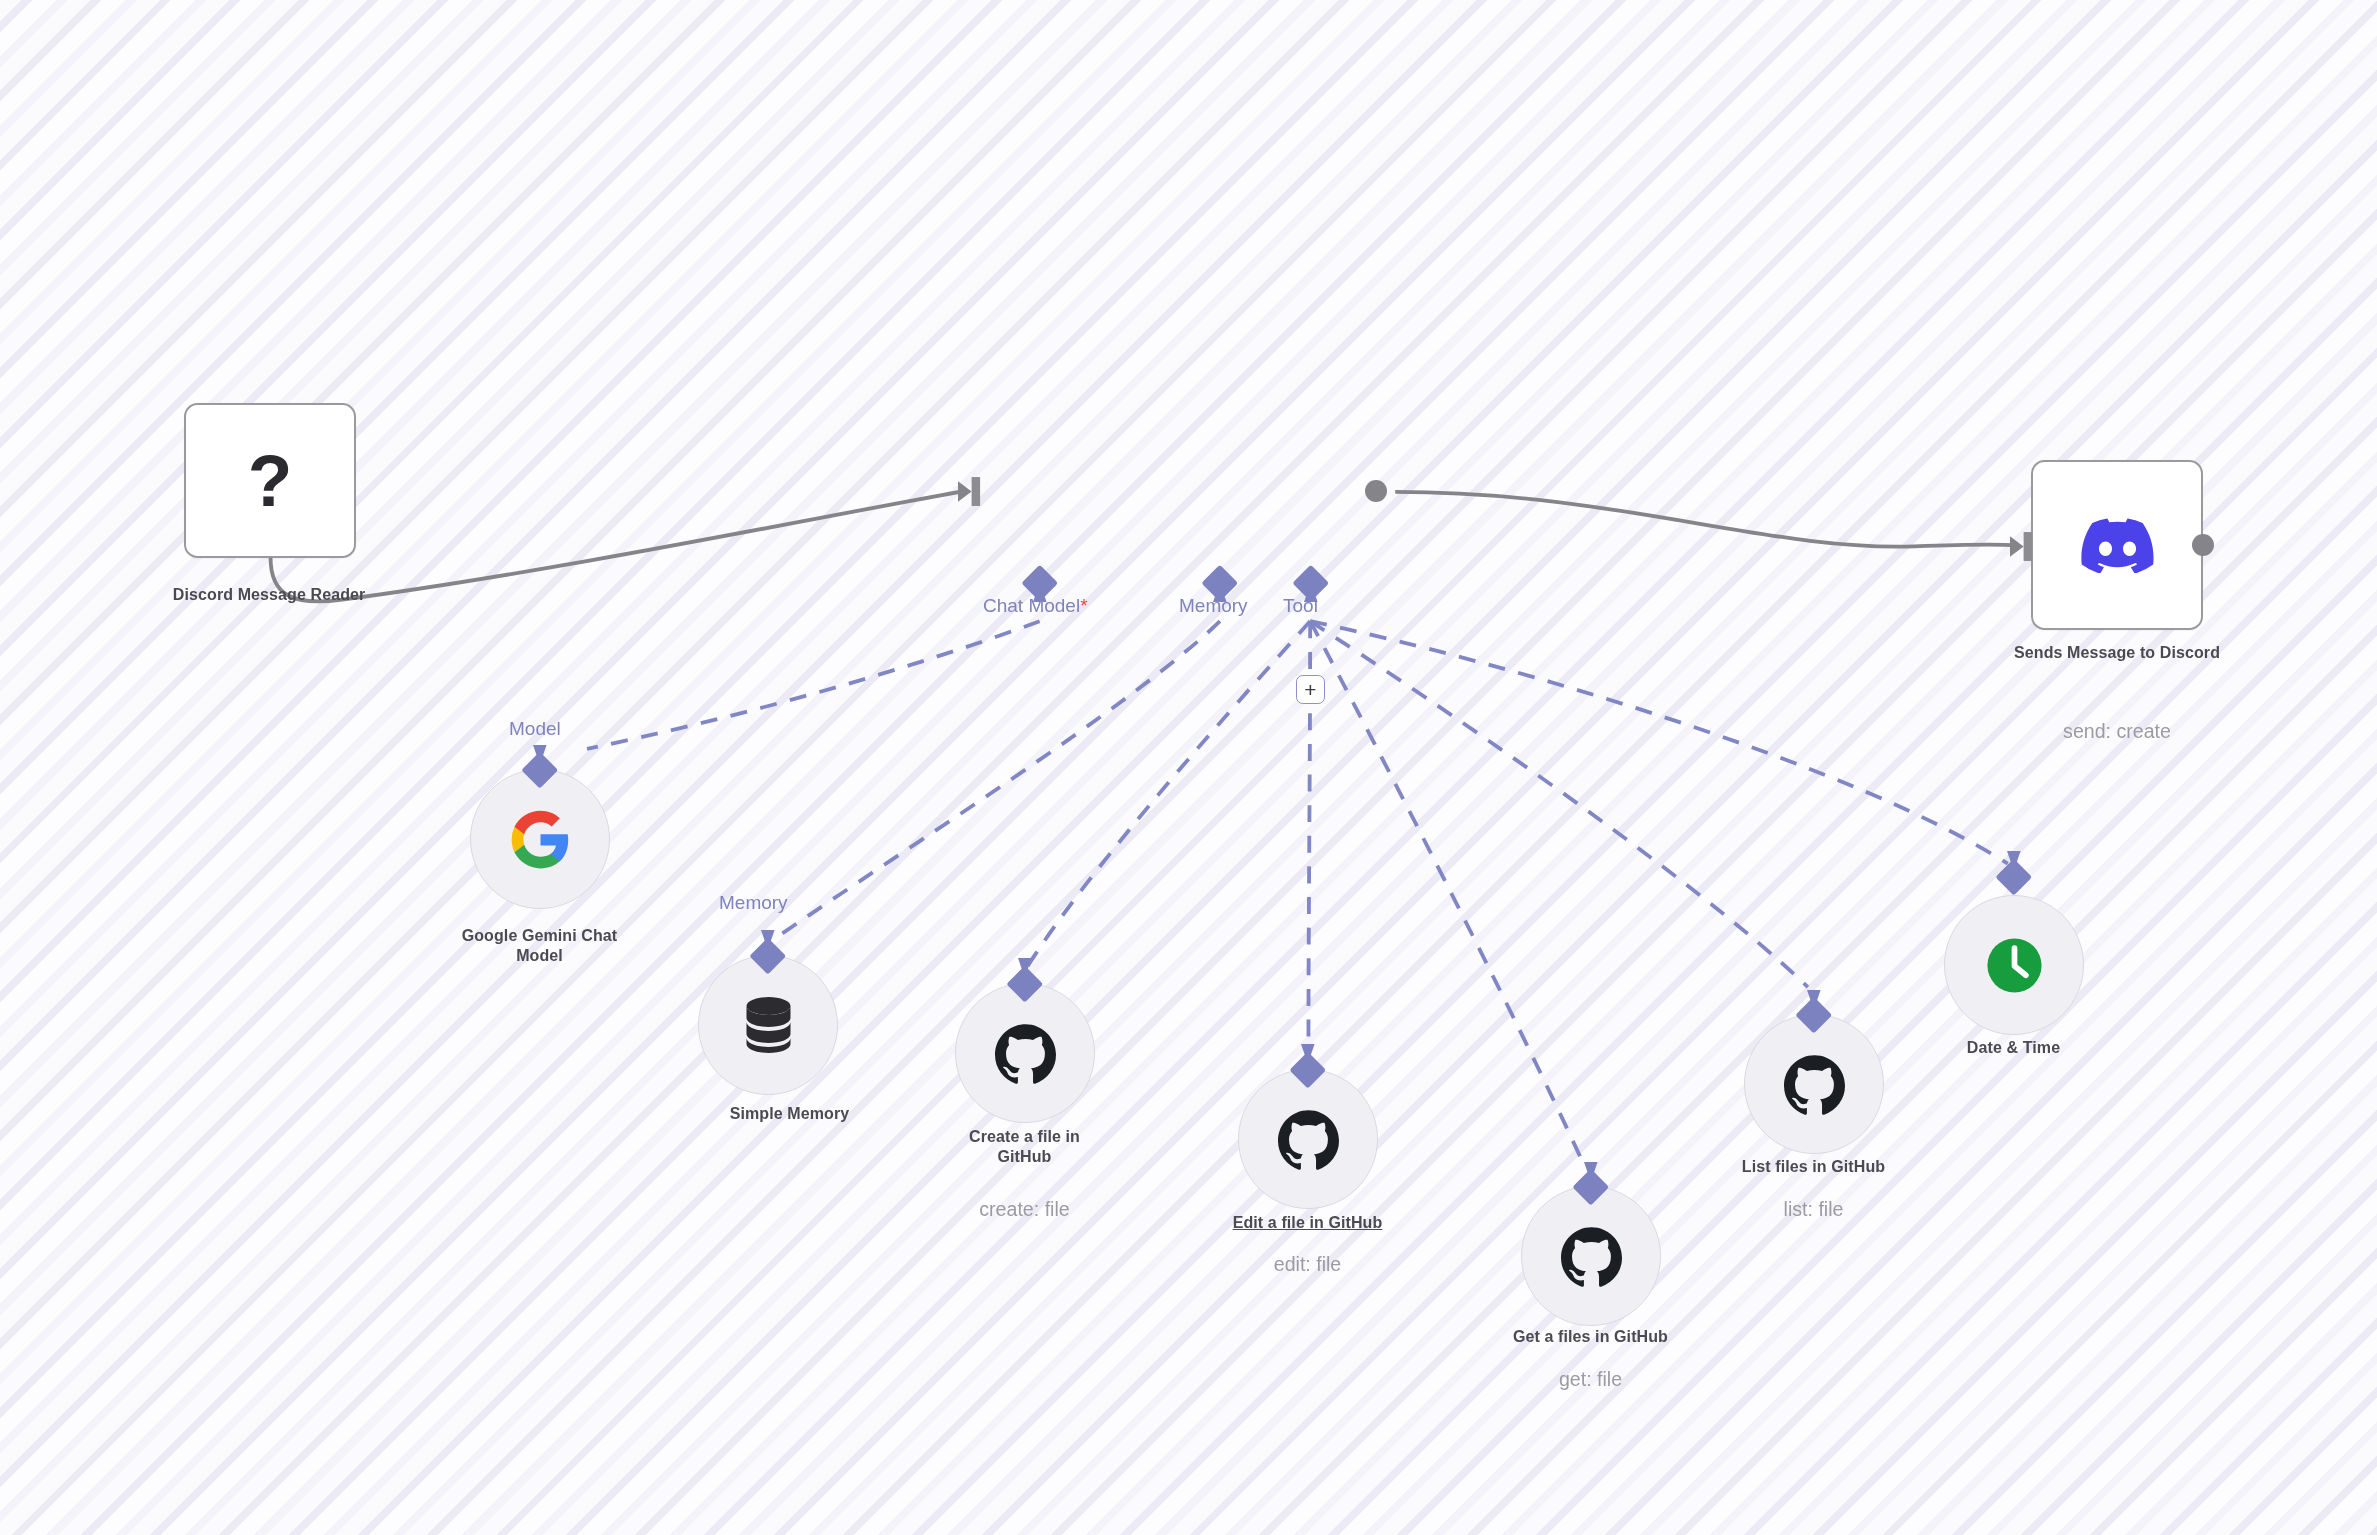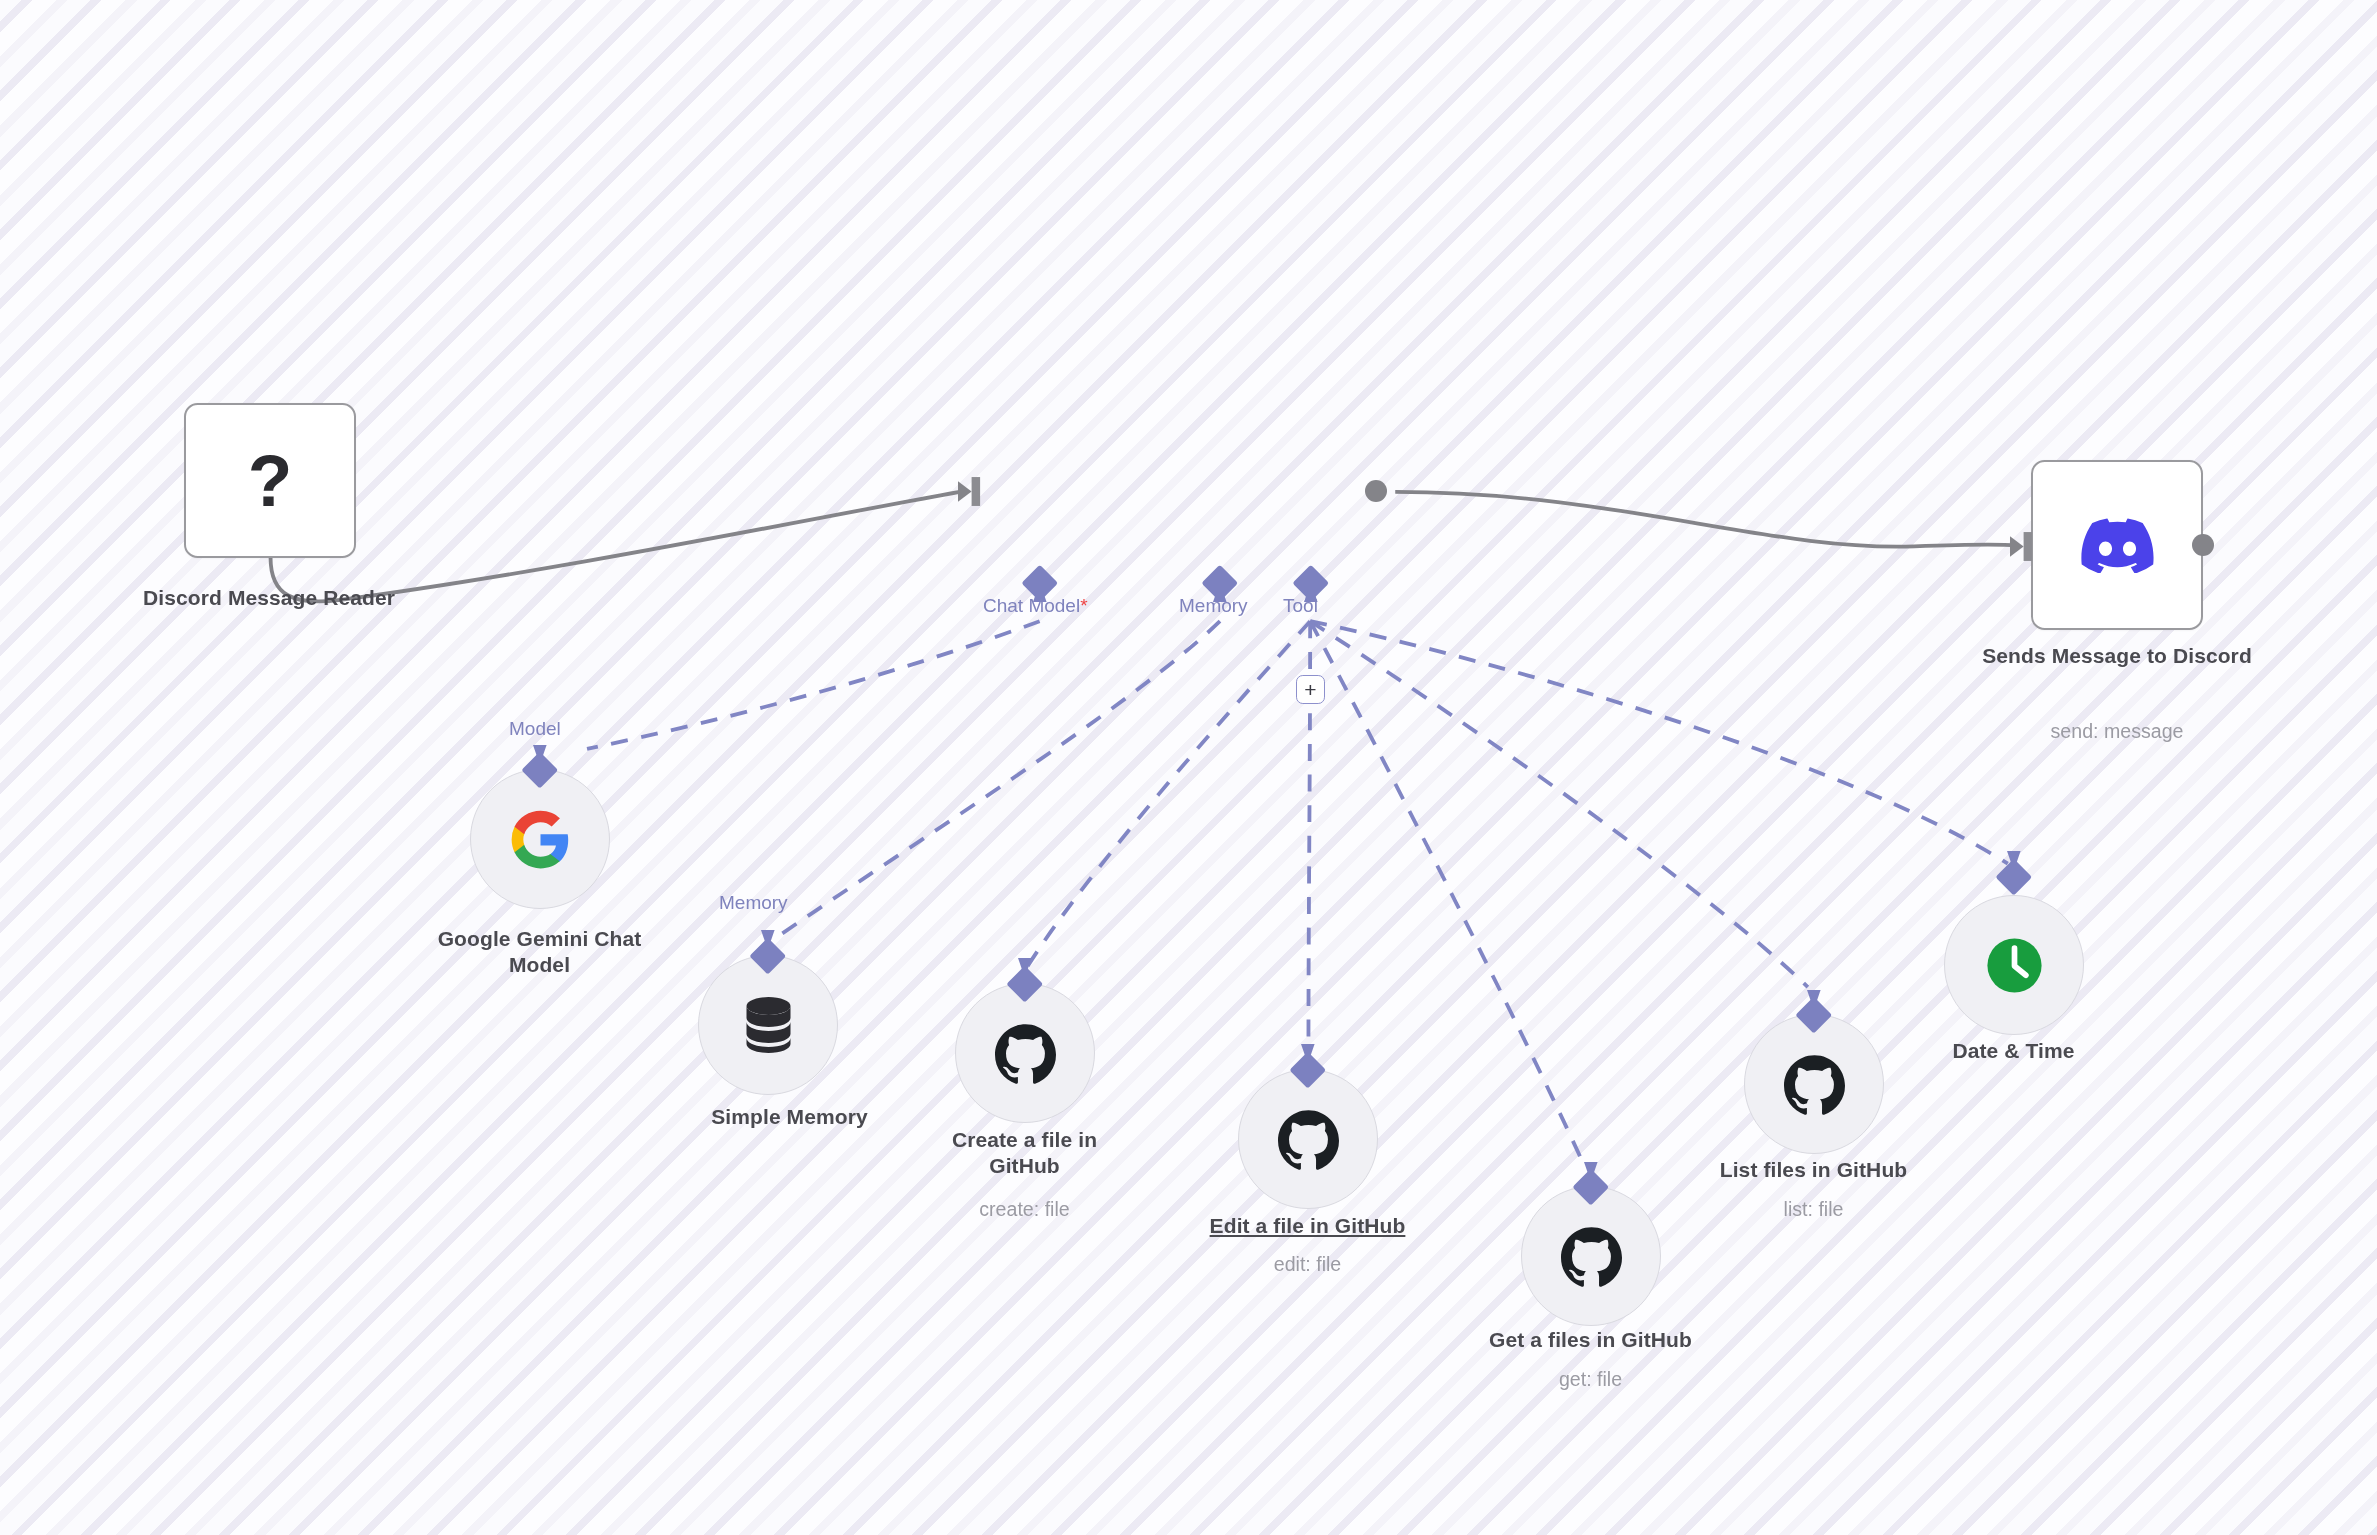--- a/index.html
+++ b/index.html
@@ -42,21 +42,21 @@
     background:#f0f0f4;
     border:1.7px solid #d9d9e0;
     border-radius:50%;
     display:flex; align-items:center; justify-content:center;
   }
 
   
   .caption {
     position:absolute;
     text-align:center;
-    font-size:21px;
+    font-size:16px;
     font-weight:700;
     color:#4a4a50;
     line-height:1.22;
     letter-spacing:0.1px;
     white-space:pre-line;
   }
   .subcaption {
     position:absolute;
     text-align:center;
     font-size:19.6px;
@@ -178,21 +178,21 @@
       <path fill="#4b42ea" d="M60.1 5.9A58.5 58.5 0 0 0 45.6 1.4a.2.2 0 0 0-.2.1c-.6 1.1-1.3 2.5-1.8 3.7a54 54 0 0 0-16.2 0c-.5-1.2-1.2-2.6-1.9-3.7a.2.2 0 0 0-.2-.1A58.4 58.4 0 0 0 10.8 5.9a.2.2 0 0 0-.1.1C1.6 19.7-.9 33.1.3 46.4c0 .1 0 .2.1.2a58.8 58.8 0 0 0 17.7 9 .2.2 0 0 0 .3-.1c1.4-1.9 2.6-3.9 3.6-6a.2.2 0 0 0-.1-.3c-2-.7-3.8-1.6-5.6-2.6a.2.2 0 0 1 0-.4l1.1-.9a.2.2 0 0 1 .2 0 42 42 0 0 0 35.6 0 .2.2 0 0 1 .2 0l1.1.9a.2.2 0 0 1 0 .4c-1.8 1-3.7 1.9-5.6 2.6a.2.2 0 0 0-.1.3c1 2.1 2.3 4.1 3.6 6a.2.2 0 0 0 .3.1 58.6 58.6 0 0 0 17.8-9 .2.2 0 0 0 .1-.2c1.5-15.4-2.5-28.7-10.4-40.4a.2.2 0 0 0-.1-.1zM23.7 38.3c-3.5 0-6.4-3.2-6.4-7.1s2.8-7.1 6.4-7.1c3.6 0 6.5 3.2 6.4 7.1 0 3.9-2.8 7.1-6.4 7.1zm23.6 0c-3.5 0-6.4-3.2-6.4-7.1s2.8-7.1 6.4-7.1c3.6 0 6.5 3.2 6.4 7.1 0 3.9-2.8 7.1-6.4 7.1z"></path>
     </svg>
   </div>
   <svg class="in-arrow" style="left:2010px; top:532px;" viewBox="0 0 30 34">
     <path d="M0,5 L16,17 L0,29 Z" fill="#848489"></path>
     <rect x="16" y="0" width="10" height="34" fill="#8c8c91"></rect>
   </svg>
   <div class="out-dot" style="left:2192px; top:534px;"></div>
 
   <div class="caption" style="left:1947px; top:643px; width:340px;">Sends Message to Discord</div>
-  <div class="subcaption" style="left:1947px; top:720px; width:340px;">send: message</div>
+  <div class="subcaption" style="left:1947px; top:720px; width:340px;">send: create</div>
 
   <div class="node circ-node" style="left:470px; top:769px; width:140px; height:140px;">
     <svg width="63" height="63" viewBox="0 0 48 48">
       <path fill="#4285F4" d="M45.1 24.5c0-1.6-.1-3.1-.4-4.5H24v8.5h11.8c-.5 2.8-2.1 5.1-4.4 6.7v5.6h7.1c4.2-3.8 6.6-9.5 6.6-16.3z"></path>
       <path fill="#34A853" d="M24 46c6 0 11-2 14.6-5.4l-7.1-5.6c-2 1.3-4.5 2.1-7.5 2.1-5.8 0-10.7-3.9-12.4-9.1H4.2v5.8C7.8 41.1 15.3 46 24 46z"></path>
       <path fill="#FBBC05" d="M11.6 28c-.4-1.3-.7-2.6-.7-4s.2-2.7.7-4v-5.8H4.2A22 22 0 0 0 2 24c0 3.5.9 6.9 2.3 9.8L11.6 28z"></path>
       <path fill="#EA4335" d="M24 10.8c3.3 0 6.2 1.1 8.5 3.3l6.3-6.3C35 4.1 30 2 24 2 15.3 2 7.8 6.9 4.2 14.2L11.6 20c1.7-5.2 6.6-9.2 12.4-9.2z"></path>
     </svg>
   </div>
   <div class="diamond" style="left:527px; top:757px;"></div>

